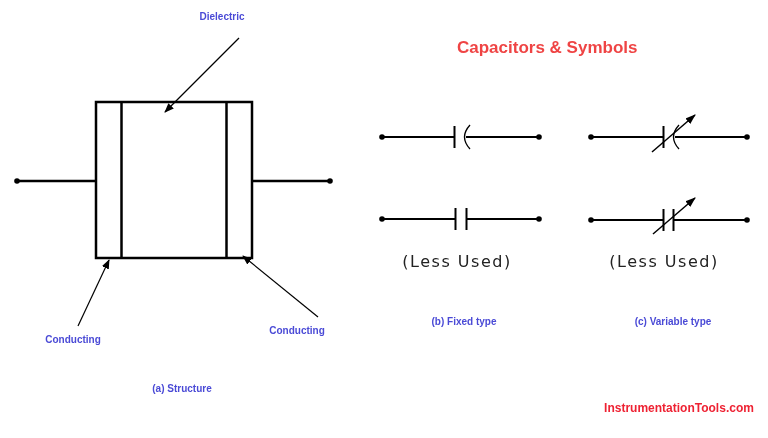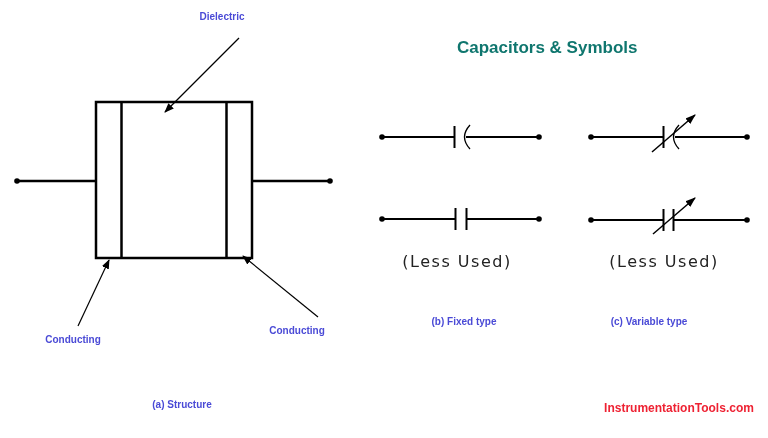--- a/index.html
+++ b/index.html
@@ -1,20 +1,20 @@
 <!DOCTYPE html>
 <html><head>
 <meta charset="utf-8">
 <style>
   html, body { margin: 0; padding: 0; background: #ffffff; }
   body { width: 768px; height: 438px; position: relative; overflow: hidden; font-family: "Liberation Sans", sans-serif; }
   .canvas { position: absolute; left: 0; top: 0; width: 768px; height: 438px; }
   .lbl { position: absolute; font-family: "Liberation Sans", sans-serif; font-weight: bold; white-space: nowrap; }
   .blue { color: #4a4ad6; font-size: 10px; }
-  .title { color: #0f766e; font-size: 17px; }
+  .title { color: #ef4444; font-size: 17px; }
   .mono { position: absolute; font-family: "DejaVu Sans", sans-serif; font-size: 16px; color: #222222; letter-spacing: 1.5px; white-space: nowrap; font-weight: normal; }
   .brand { color: #ee2233; font-size: 12px; }
   .center { transform: translateX(-50%); text-align: center; }
   .multiline { line-height: 21px; }
 </style>
 </head>
 <body>
 
 <svg class="canvas" viewBox="0 0 768 438" xmlns="http://www.w3.org/2000/svg">
   <defs>
@@ -83,21 +83,21 @@
 <div class="lbl blue center" style="left:222px; top:11px;">Dielectric</div>
 
 <div class="lbl blue center multiline" style="left:73px; top:329px;">
   <div>Conducting</div>
 </div>
 
 <div class="lbl blue center multiline" style="left:297px; top:320px;">
   <div>Conducting</div>
 </div>
 
-<div class="lbl blue center" style="left:182px; top:399px;">(a) Structure</div>
+<div class="lbl blue center" style="left:182px; top:383px;">(a) Structure</div>
 
 <div class="mono center" style="left:457px; top:252px;">(Less Used)</div>
 <div class="mono center" style="left:664px; top:252px;">(Less Used)</div>
 
 <div class="lbl blue center" style="left:464px; top:316px;text-align:center;">(b) Fixed type</div>
-<div class="lbl blue center" style="left:649px; top:316px;">(c) Variable type</div>
+<div class="lbl blue center" style="left:673px; top:316px;">(c) Variable type</div>
 
 <div class="lbl brand center" style="left:679px; top:401px;">InstrumentationTools.com</div>
 
 </body></html>

